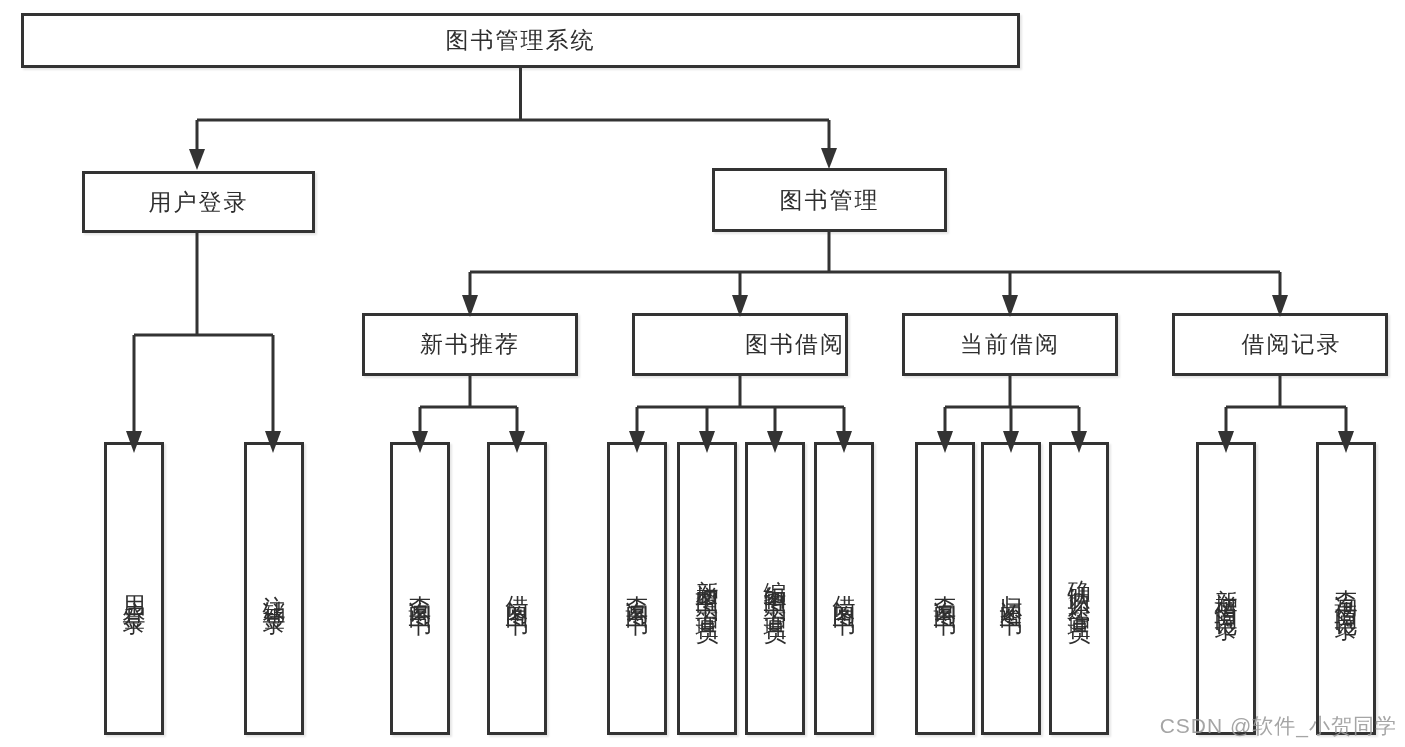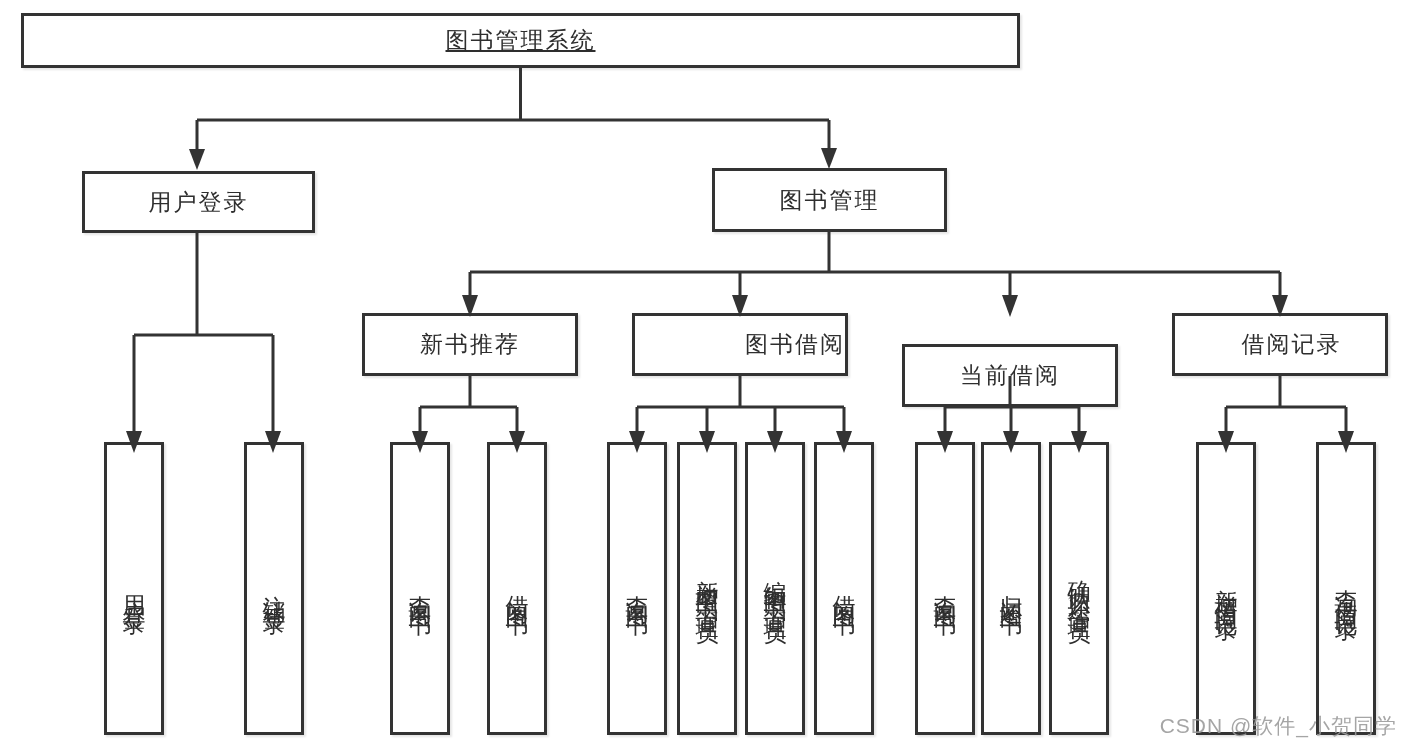--- a/index.html
+++ b/index.html
@@ -104,38 +104,38 @@
 
       <polygon points="937,431 953,431 945,453"></polygon>
       <polygon points="1003,431 1019,431 1011,453"></polygon>
       <polygon points="1071,431 1087,431 1079,453"></polygon>
 
       <polygon points="1218,431 1234,431 1226,453"></polygon>
       <polygon points="1338,431 1354,431 1346,453"></polygon>
     </g>
   </svg>
 
-  <div class="box" style="left:21px; top:13px; width:999px; height:55px;text-decoration:underline;">
+  <div class="box" style="left:21px; top:13px; width:999px; height:55px;">
     <span class="hlabel">图书管理系统</span>
   </div>
 
   <div class="box" style="left:82px; top:171px; width:233px; height:62px;">
     <span class="hlabel">用户登录</span>
   </div>
   <div class="box" style="left:362px; top:313px; width:216px; height:63px;">
     <span class="hlabel">新书推荐</span>
   </div>
 
   <div class="box" style="left:712px; top:168px; width:235px; height:64px;">
     <span class="hlabel">图书管理</span>
   </div>
   <div class="box" style="left:632px; top:313px; width:216px; height:63px;justify-content:flex-end;">
     <span class="hlabel">图书借阅</span>
   </div>
-  <div class="box" style="left:902px; top:313px; width:216px; height:63px;margin-top:31px;">
+  <div class="box" style="left:902px; top:313px; width:216px; height:63px;">
     <span class="hlabel">当前借阅</span>
   </div>
   <div class="box" style="left:1172px; top:313px; width:216px; height:63px;padding-left:23px;">
     <span class="hlabel">借阅记录</span>
   </div>
 
   <div class="box leaf" style="left:104px; top:442px; width:60px; height:293px;">
     <span>用户登录</span>
   </div>
   <div class="box leaf" style="left:244px; top:442px; width:60px; height:293px;">

